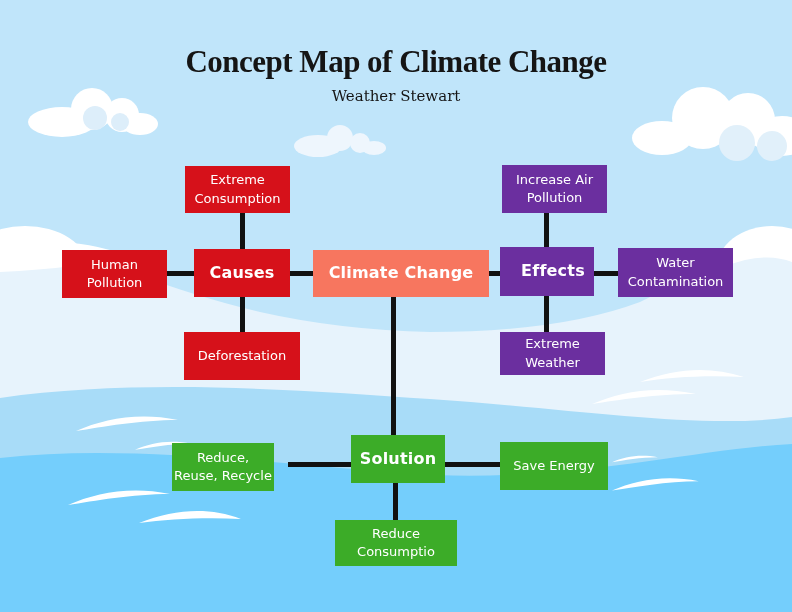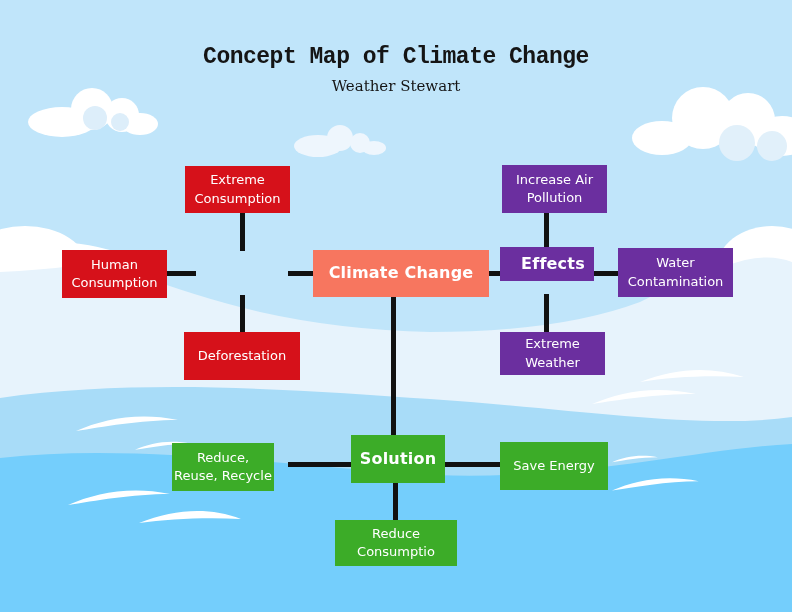--- a/index.html
+++ b/index.html
@@ -4,22 +4,22 @@
 <style>
   html,body{margin:0;padding:0;}
   .canvas{
     position:relative;width:792px;height:612px;overflow:hidden;
     background:#c0e5fa;
     font-family:"DejaVu Sans","Liberation Sans",sans-serif;
   }
   .bg{position:absolute;inset:0;z-index:0;}
   .header{position:absolute;left:0;top:44px;width:100%;text-align:center;z-index:4;}
   .title{
-    font-size:23px;font-weight:bold;color:#151515;letter-spacing:-0.5px;
-    font-family:Liberation Mono, monospace;
+    font-size:31px;font-weight:bold;color:#151515;letter-spacing:-0.5px;
+    font-family:Liberation Serif, serif;
   }
   .author{
     margin-top:7px;font-size:15px;color:#151515;
     font-family:"DejaVu Serif","Liberation Serif",serif;
   }
   .conn{position:absolute;background:#111111;z-index:2;}
   .node{
     position:absolute;z-index:3;display:flex;align-items:center;justify-content:center;
     text-align:center;color:#ffffff;font-size:13px;line-height:1.4;padding:2px;
     box-sizing:border-box;
@@ -29,21 +29,21 @@
   .purple{background:#6b2f9f;}
   .green{background:#3cac28;}
   .salmon{background:#f7765f;}
 
   
   #n-extreme-consumption{left:185px;top:166px;width:105px;height:47px;}
   #n-human-activities  {left:62px; top:250px;width:105px;height:48px;}
   #n-causes            {left:194px;top:249px;width:96px; height:48px;}
   #n-climate-change    {left:313px;top:250px;width:176px;height:47px;}
   #n-increase-air      {left:502px;top:165px;width:105px;height:48px;}
-  #n-effects           {left:500px;top:247px;width:94px; height:34px;padding-left:14px;}
+  #n-effects           {left:500px;top:247px;width:94px; height:49px;padding-left:14px;}
   #n-water-contam      {left:618px;top:248px;width:115px;height:49px;}
   #n-deforestation     {left:184px;top:332px;width:116px;height:48px;}
   #n-extreme-weather   {left:500px;top:332px;width:105px;height:43px;}
   #n-reduce-reuse      {left:172px;top:443px;width:102px;height:48px;}
   #n-solution          {left:351px;top:435px;width:94px; height:48px;}
   #n-save-energy       {left:500px;top:442px;width:108px;height:48px;}
   #n-reduce-consumptio {left:335px;top:520px;width:122px;height:46px;}
 
   
   #c1 {left:240px;top:211px;width:5px;height:40px;}
@@ -133,21 +133,22 @@
   <div class="conn" id="c5"></div>
   <div class="conn" id="c6"></div>
   <div class="conn" id="c7"></div>
   <div class="conn" id="c8"></div>
   <div class="conn" id="c9"></div>
   <div class="conn" id="c10"></div>
   <div class="conn" id="c11"></div>
   <div class="conn" id="c12"></div>
 
   <div class="node red" id="n-extreme-consumption">Extreme Consumption</div>
-  <div class="node red" id="n-human-activities">Human Consumption</div>
+  <div class="node red" id="n-human-activities">Human Pollution</div>
+  <div class="node red hub" id="n-causes">Causes</div>
   <div class="node salmon hub" id="n-climate-change">Climate Change</div>
   <div class="node purple" id="n-increase-air">Increase Air Pollution</div>
   <div class="node purple hub" id="n-effects">Effects</div>
   <div class="node purple" id="n-water-contam">Water Contamination</div>
   <div class="node red" id="n-deforestation">Deforestation</div>
   <div class="node purple" id="n-extreme-weather">Extreme Weather</div>
   <div class="node green" id="n-reduce-reuse">Reduce, Reuse, Recycle</div>
   <div class="node green hub" id="n-solution">Solution</div>
   <div class="node green" id="n-reduce-consumptio">Reduce Consumptio</div>
   <div class="node green" id="n-save-energy">Save Energy</div>

